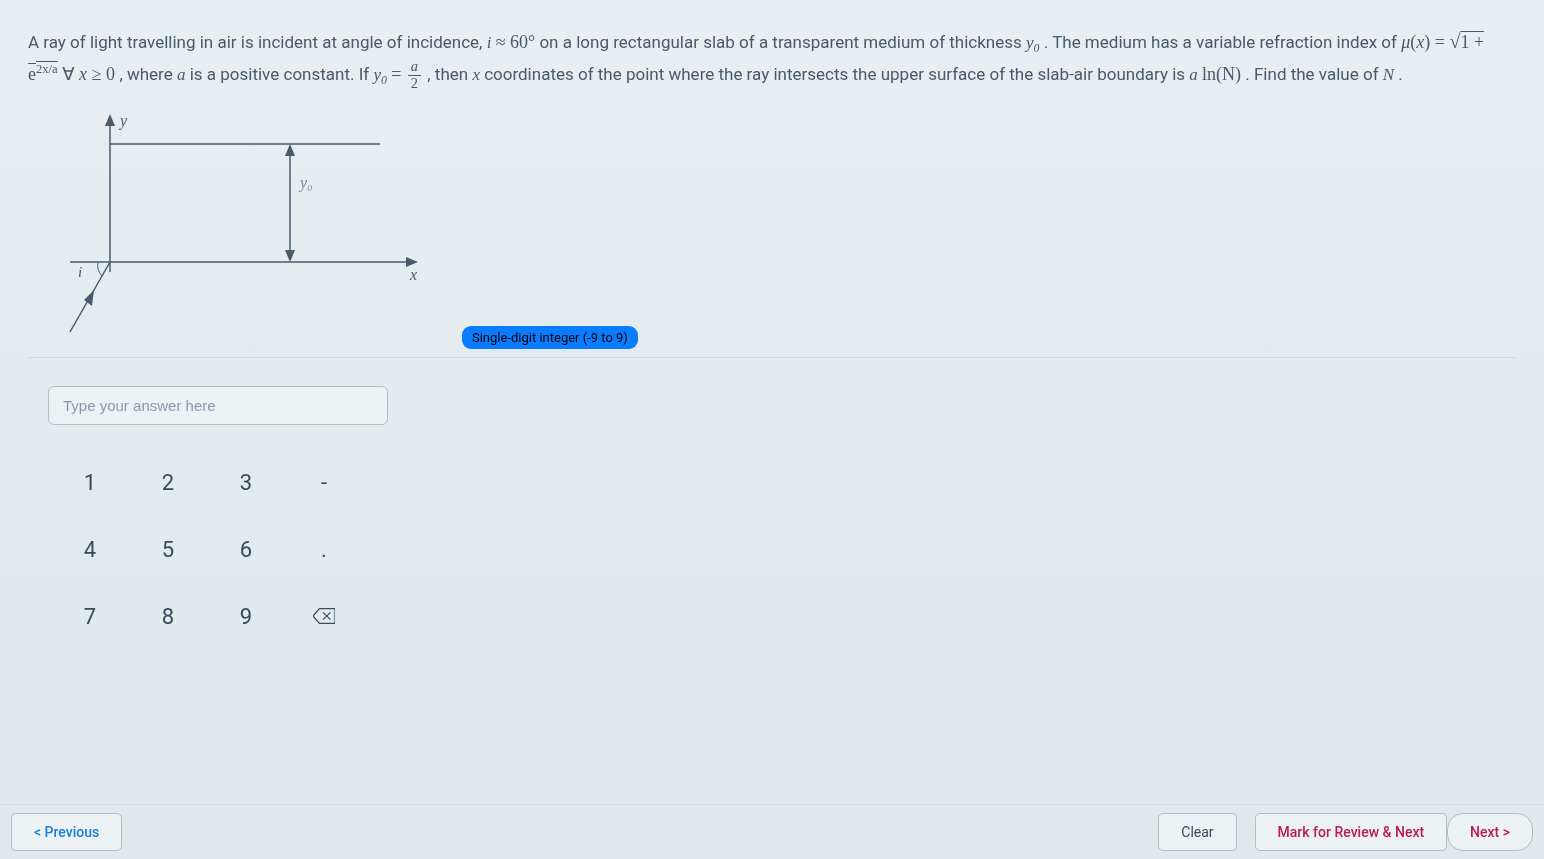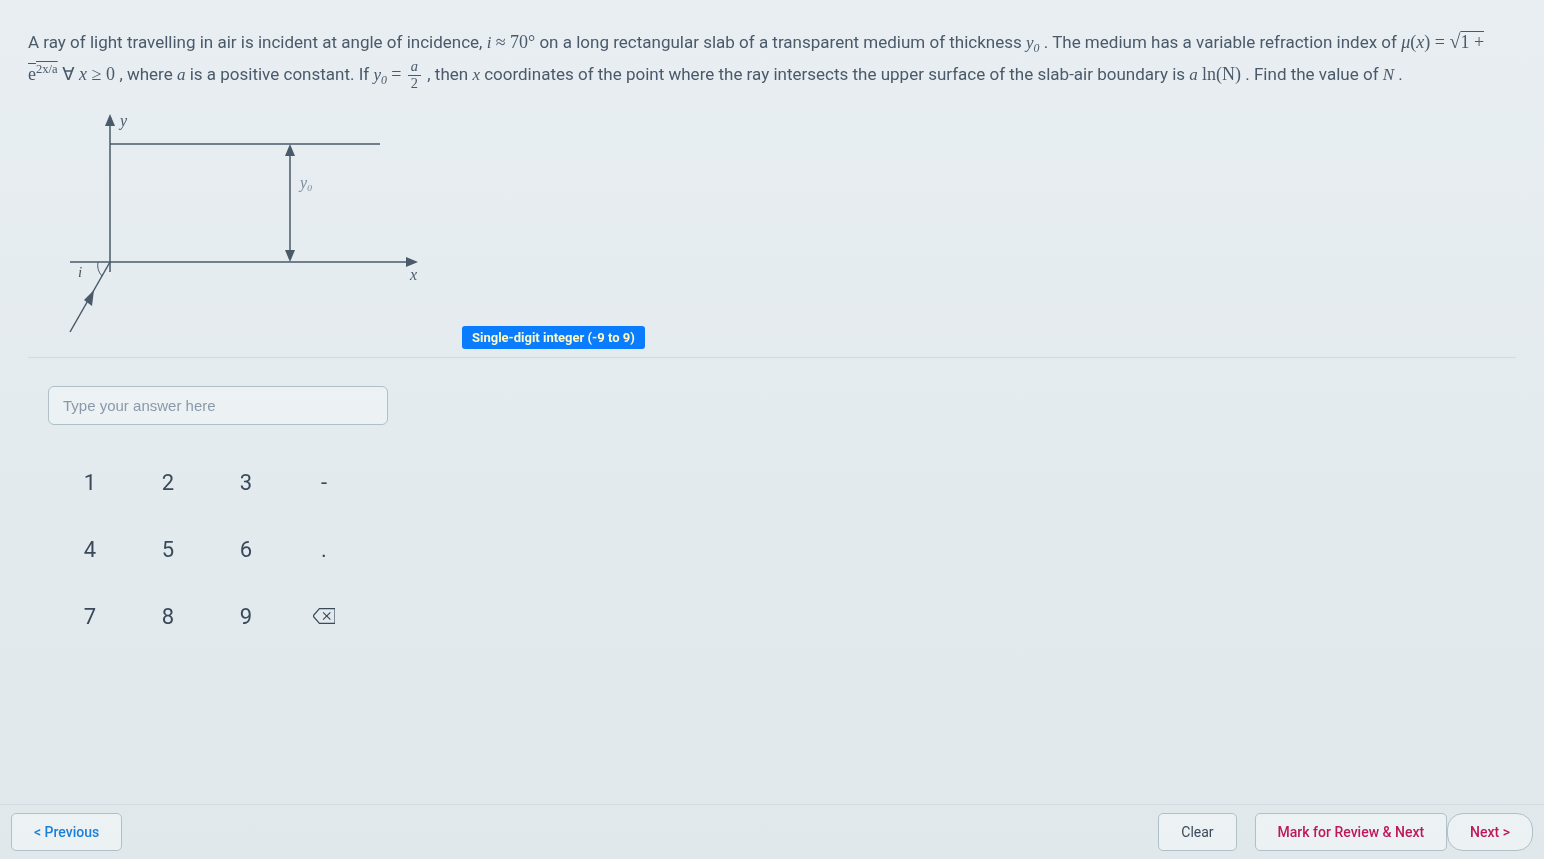--- a/index.html
+++ b/index.html
@@ -30,26 +30,26 @@
       font-size: 18px;
     }
     .diagram {
       margin: 10px 0 0 50px;
       width: 380px;
       height: 240px;
     }
     .answer-type-badge {
       display: inline-block;
       background: #0a7cff;
-      color: #fef9c3;
+      color: #000000;
       font-size: 13px;
       padding: 4px 10px;
-      border-radius: 3px;
+      border-radius: 9px;
       margin: 18px 0 0 28px;
-      font-weight: 700;
+      font-weight: 400;
     }
     .divider-line {
       border: none;
       border-top: 1px solid rgba(100,120,140,0.15);
       margin: 8px 28px 0 28px;
     }
     .answer-input {
       margin: 28px 8px 0 48px;
       width: 340px;
       padding: 10px 14px;
@@ -151,21 +151,21 @@
     }
   </style>
 </head>
 <body>
 
 
 
 <div class="question-area">
   <span>A ray of light travelling in air is incident at angle of incidence, </span>
   <span class="math-ital">i</span>
-  <span class="math-expr"> ≈ 70°</span>
+  <span class="math-expr"> ≈ 60°</span>
   <span> on a long rectangular slab of a transparent medium of thickness </span>
   <span class="math-ital"><span>y</span><sub>0</sub></span>
   <span>. The medium has a variable refraction index of  </span>
   <span class="math-expr">
     <span class="math-ital">μ</span>(<span class="math-ital">x</span>)<span> = </span><span class="sqrt-sym">√</span><span class="overline"><span>1 + e</span><sup>2x/a</sup></span>
   </span>
   <span class="math-expr">
     <span> ∀ </span><span class="math-ital">x</span><span> ≥ 0</span>
   </span>
   <span> , where </span>

